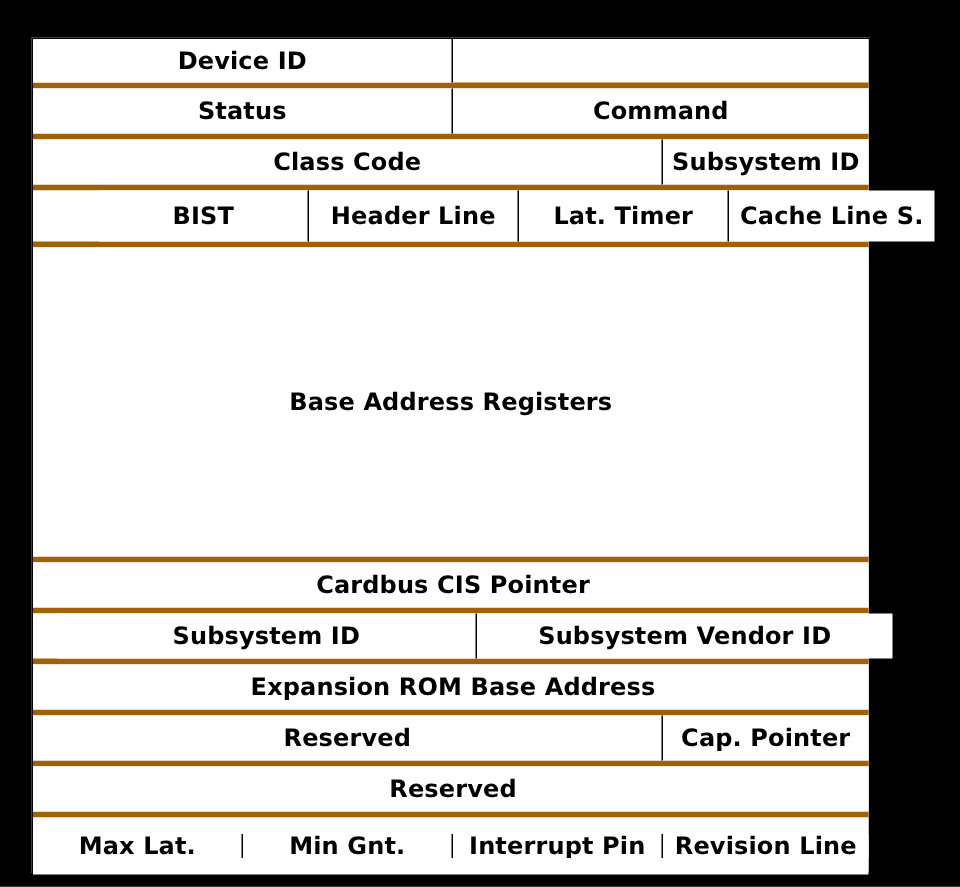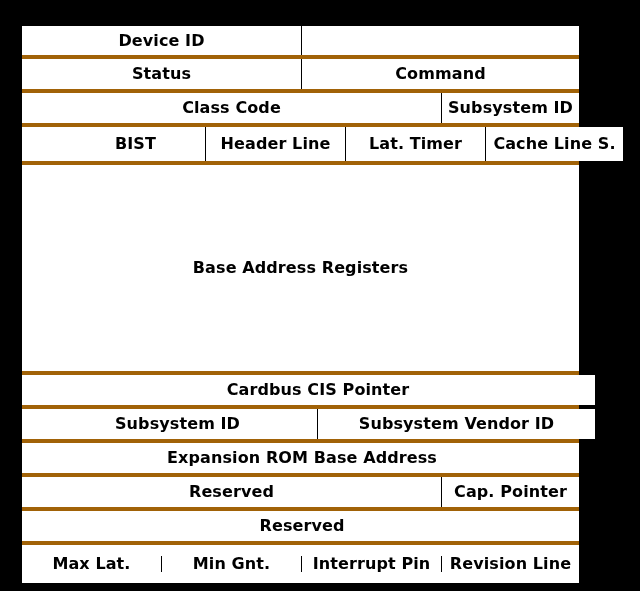--- a/index.html
+++ b/index.html
@@ -106,21 +106,21 @@
       </div>
       <div class="reg-cell edge" style="width: 137px; flex: 0 0 137px;">
         <span class="cell-label">Cache Line S.</span>
       </div>
     </div>
     <div class="reg-row" style="top: 139px; height: 210px;">
       <div class="reg-cell edge" style="width: 557px; flex: 0 0 557px;">
         <span class="cell-label">Base Address Registers</span>
       </div>
     </div>
-    <div class="reg-row" style="top: 349px; height: 34px; padding-left: 16px;">
+    <div class="reg-row" style="top: 349px; height: 34px;">
       <div class="reg-cell edge offset-center" style="width: 557px; flex: 0 0 557px;">
         <span class="cell-label">Cardbus CIS Pointer</span>
       </div>
     </div>
     <div class="reg-row" style="top: 383px; height: 34px; padding-left: 16px;">
       <div class="reg-cell" style="width: 280px; flex: 0 0 280px;">
         <span class="cell-label">Subsystem ID</span>
       </div>
       <div class="reg-cell edge" style="width: 277px; flex: 0 0 277px;">
         <span class="cell-label">Subsystem Vendor ID</span>

